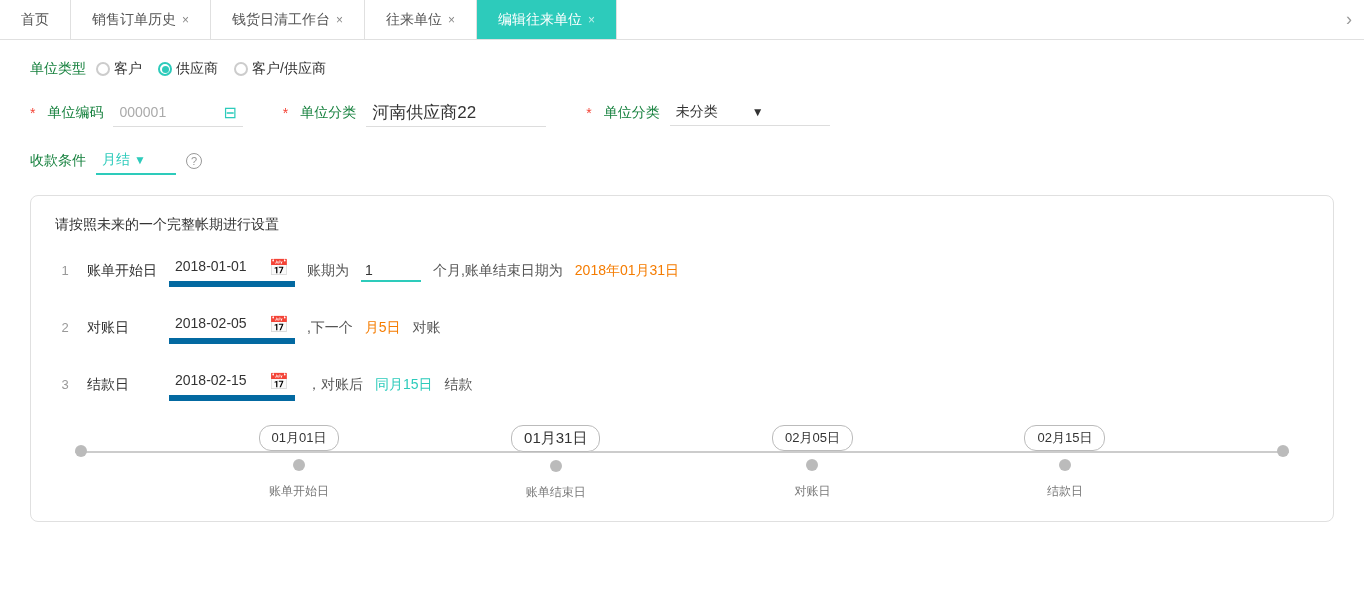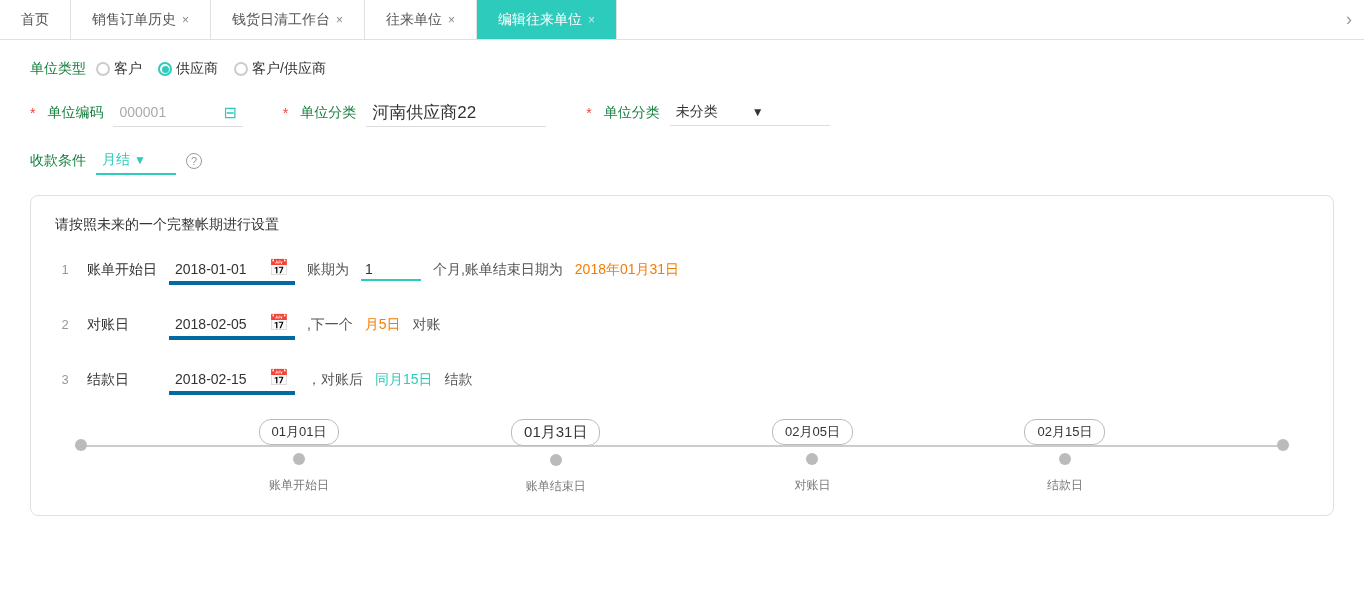--- a/index.html
+++ b/index.html
@@ -199,22 +199,22 @@
       text-align: center;
       font-size: 13px;
     }
     .row-label {
       width: 70px;
       color: #333;
       font-size: 14px;
     }
     .date-input-group {
       display: flex;
-      align-items: flex-end;
-      border-bottom: 4px solid #0369a1;
+      align-items: flex-start;
+      border-bottom: 6px solid #0369a1;
       padding: 4px 6px;
     }
     .date-input-group input {
       border: none;
       outline: none;
       font-size: 14px;
       color: #333;
       width: 90px;
     }
     .row-desc {

